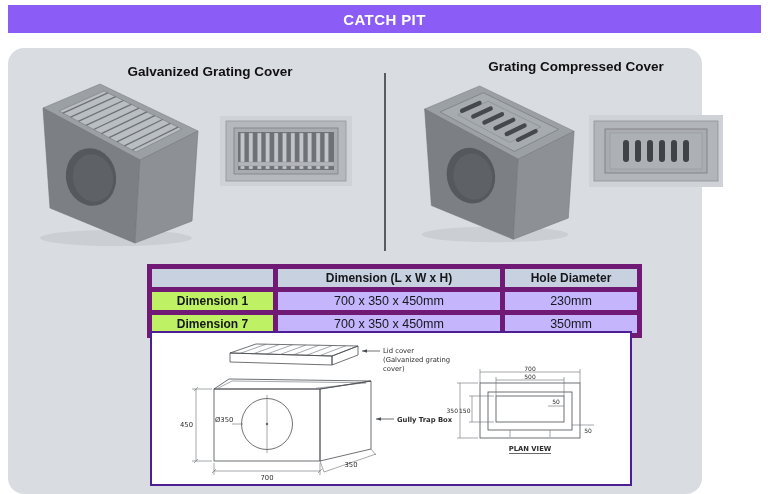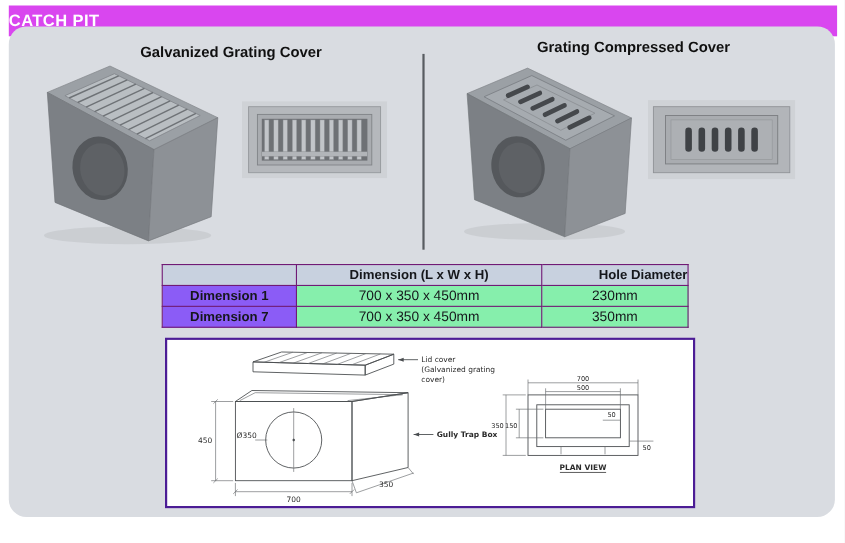--- a/index.html
+++ b/index.html
@@ -2,51 +2,51 @@
 <html><head>
 <meta charset="utf-8">
 <style>
   html,body{margin:0;padding:0;}
   body{
     width:768px;height:494px;position:relative;background:#ffffff;
     font-family:"Liberation Sans","DejaVu Sans",sans-serif;overflow:hidden;
   }
   .header-bar{
     position:absolute;left:8px;top:5px;width:753px;height:28px;
-    background:#d946ef;display:flex;align-items:center;justify-content:flex-start;
+    background:#8b5cf6;display:flex;align-items:center;justify-content:center;
   }
   .header-bar .title{
     color:#ffffff;font-weight:bold;font-size:15px;letter-spacing:.4px;
   }
   .panel{
-    position:absolute;left:8px;top:24px;width:751px;height:446px;
+    position:absolute;left:8px;top:48px;width:694px;height:446px;
     background:#d9dce1;border-radius:16px;
   }
   .section-title{
     position:absolute;text-align:center;font-weight:bold;font-size:13.5px;color:#101010;
   }
   .section-title.left{left:12px;top:16px;width:380px;}
   .section-title.right{left:392px;top:11px;width:352px;}
   .divider{
     position:absolute;left:376px;top:25px;width:2px;height:178px;background:#585c61;
   }
   .img-abs{position:absolute;}
   .spec-table{
     position:absolute;left:139px;top:216px;border-collapse:collapse;
     font-size:12px;color:#15171b;
   }
   .spec-table td,.spec-table th{
-    border:1px solid #701a75;text-align:center;padding:0;height:18px;
+    border:5px solid #701a75;text-align:center;padding:0;height:18px;
   }
   .spec-table th{background:#c8d1df;font-weight:bold;font-size:12px;}
-  .spec-table td.rowhead{background:#8b5cf6;font-weight:bold;}
-  .spec-table td.val{background:#86efac;font-size:12.5px;}
+  .spec-table td.rowhead{background:#bef264;font-weight:bold;}
+  .spec-table td.val{background:#c4b5fd;font-size:12.5px;}
   .spec-table .c1{width:121px;}
   .spec-table .c2{width:222px;}
-  .spec-table .c3{width:132px;text-align:right;}
+  .spec-table .c3{width:132px;}
   .drawing-box{
     position:absolute;left:142px;top:283px;width:478px;height:151px;
     background:#ffffff;border:2px solid #4c1d95;
   }
   .drawing-box svg{display:block;}
   svg text{font-family:"DejaVu Sans","Liberation Sans",sans-serif;fill:#2b2b2b;}
   .dline{stroke:#4a4d50;stroke-width:0.8;fill:none;}
   .dthin{stroke:#6a6d70;stroke-width:0.6;fill:none;}
 </style>
 </head>

